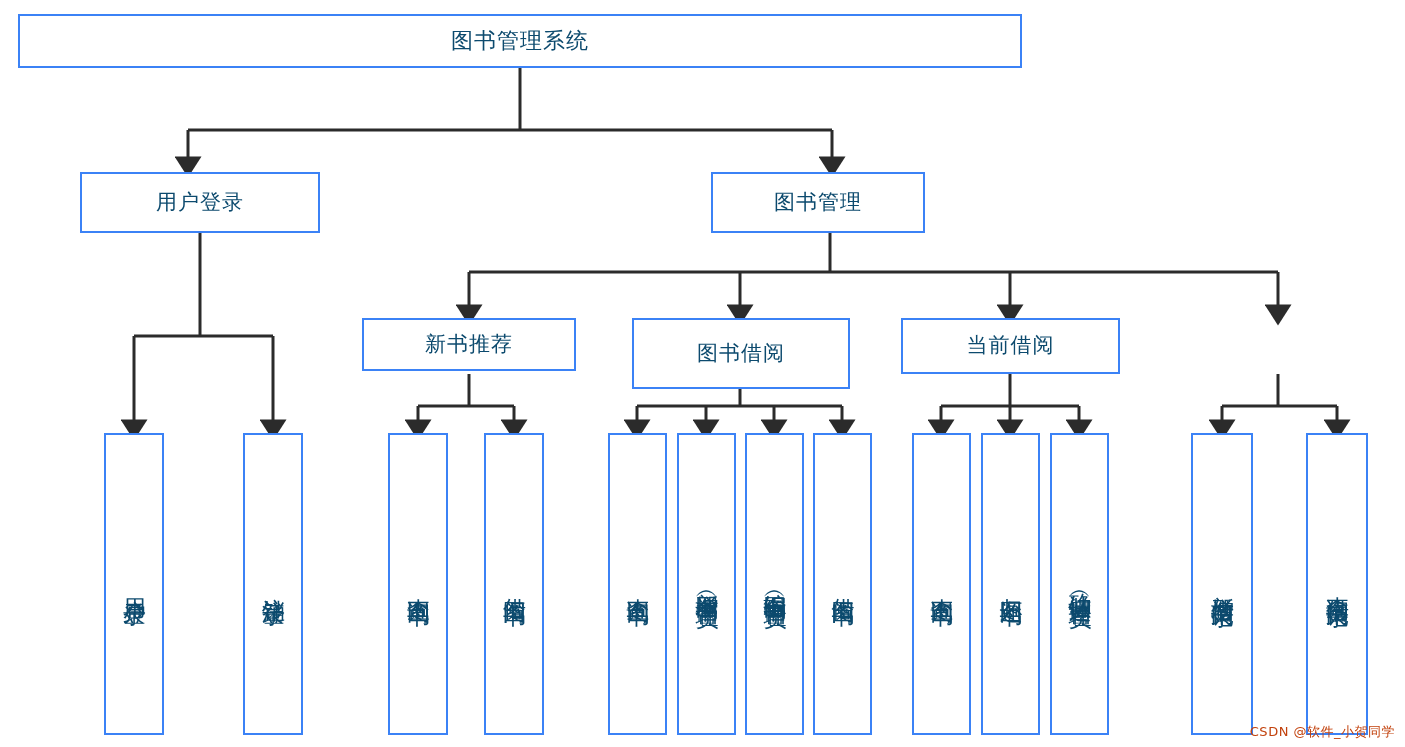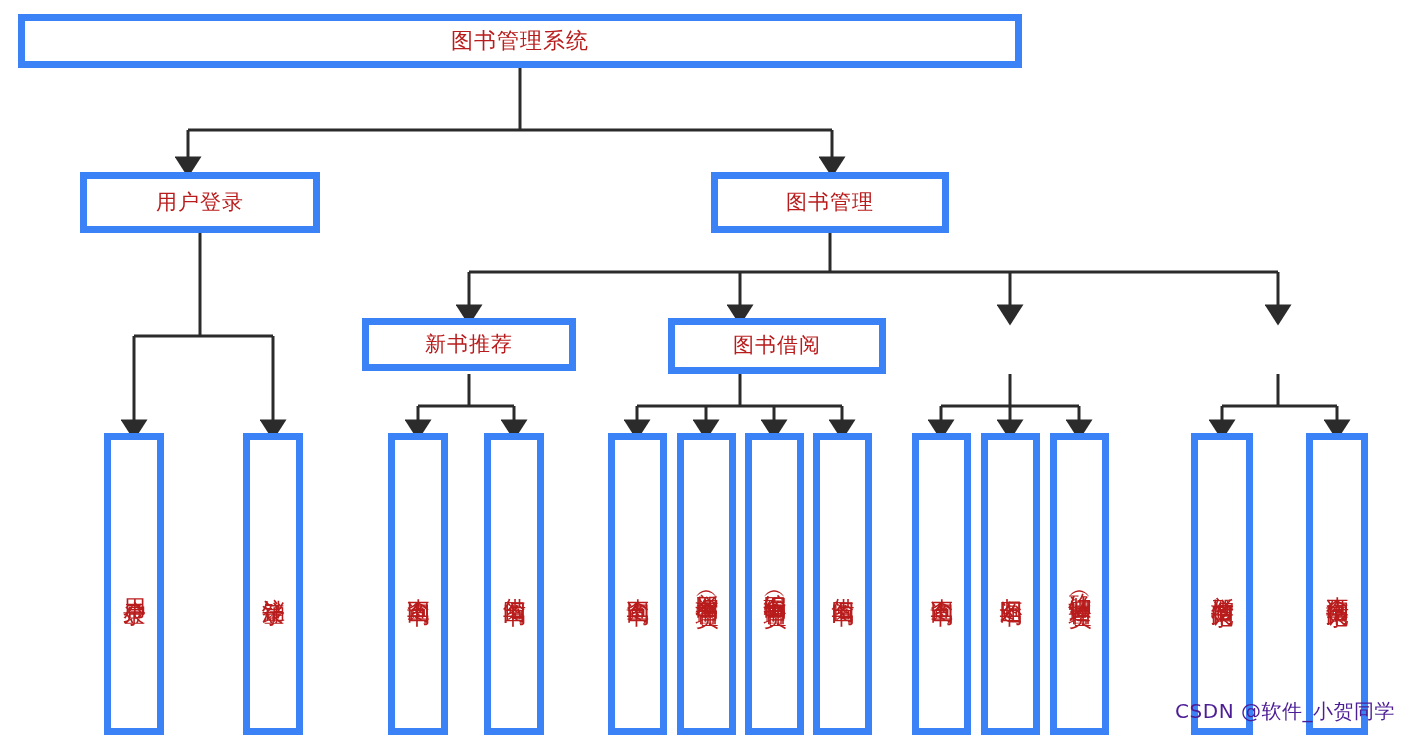--- a/index.html
+++ b/index.html
@@ -23,25 +23,25 @@
     left: 0;
     top: 0;
     width: 1405px;
     height: 747px;
     pointer-events: none;
   }
   .node {
     position: absolute;
     box-sizing: border-box;
     background: #ffffff;
-    border: 7px solid #3b82f6;
+    border: 2px solid #3b82f6;
     display: flex;
     align-items: center;
     justify-content: center;
-    color: #b91c1c;
+    color: #0c4a6e;
     font-family: Liberation Serif, serif;
   }
   .node.h {
     font-size: 21px;
     letter-spacing: 1px;
     line-height: 1.2;
   }
   .node.root {
     font-size: 22px;
   }
@@ -57,23 +57,23 @@
     white-space: nowrap;
   }
   .node.v .vtext {
     writing-mode: vertical-rl;
     text-orientation: upright;
     display: block;
   }
   .watermark {
     position: absolute;
     right: 10px;
-    bottom: 22px;
-    font-size: 20px;
-    color: #4c1d95;
+    bottom: 6px;
+    font-size: 13px;
+    color: #c2410c;
     letter-spacing: 0.5px;
     white-space: nowrap;
     user-select: none;
   }
 </style>
 </head>
 <body>
 
 <div id="canvas">
 
@@ -128,32 +128,35 @@
   </svg>
 
   <div class="node h root" style="left:18px; top:14px; width:1004px; height:54px;">
     <span>图书管理系统</span>
   </div>
 
   <div class="node h" style="left:80px; top:172px; width:240px; height:61px;">
     <span>用户登录</span>
   </div>
 
-  <div class="node h" style="left:711px; top:172px; width:238px; height:61px;">
+  <div class="node h" style="left:711px; top:172px; width:214px; height:61px;">
     <span>图书管理</span>
   </div>
 
   <div class="node h" style="left:362px; top:318px; width:214px; height:53px;">
     <span>新书推荐</span>
   </div>
 
-  <div class="node h" style="left:668px; top:318px; width:218px; height:56px;">
+  <div class="node h" style="left:632px; top:318px; width:218px; height:71px;">
     <span>图书借阅</span>
   </div>
 
+  <div class="node h" style="left:901px; top:318px; width:219px; height:56px;">
+    <span>当前借阅</span>
+  </div>
 
 
   <div class="node v" style="left:104px; top:433px; width:60px; height:302px;">
     <span class="vtext">用户登录</span>
   </div>
 
   <div class="node v" style="left:243px; top:433px; width:60px; height:302px;">
     <span class="vtext">注销登录</span>
   </div>
 

